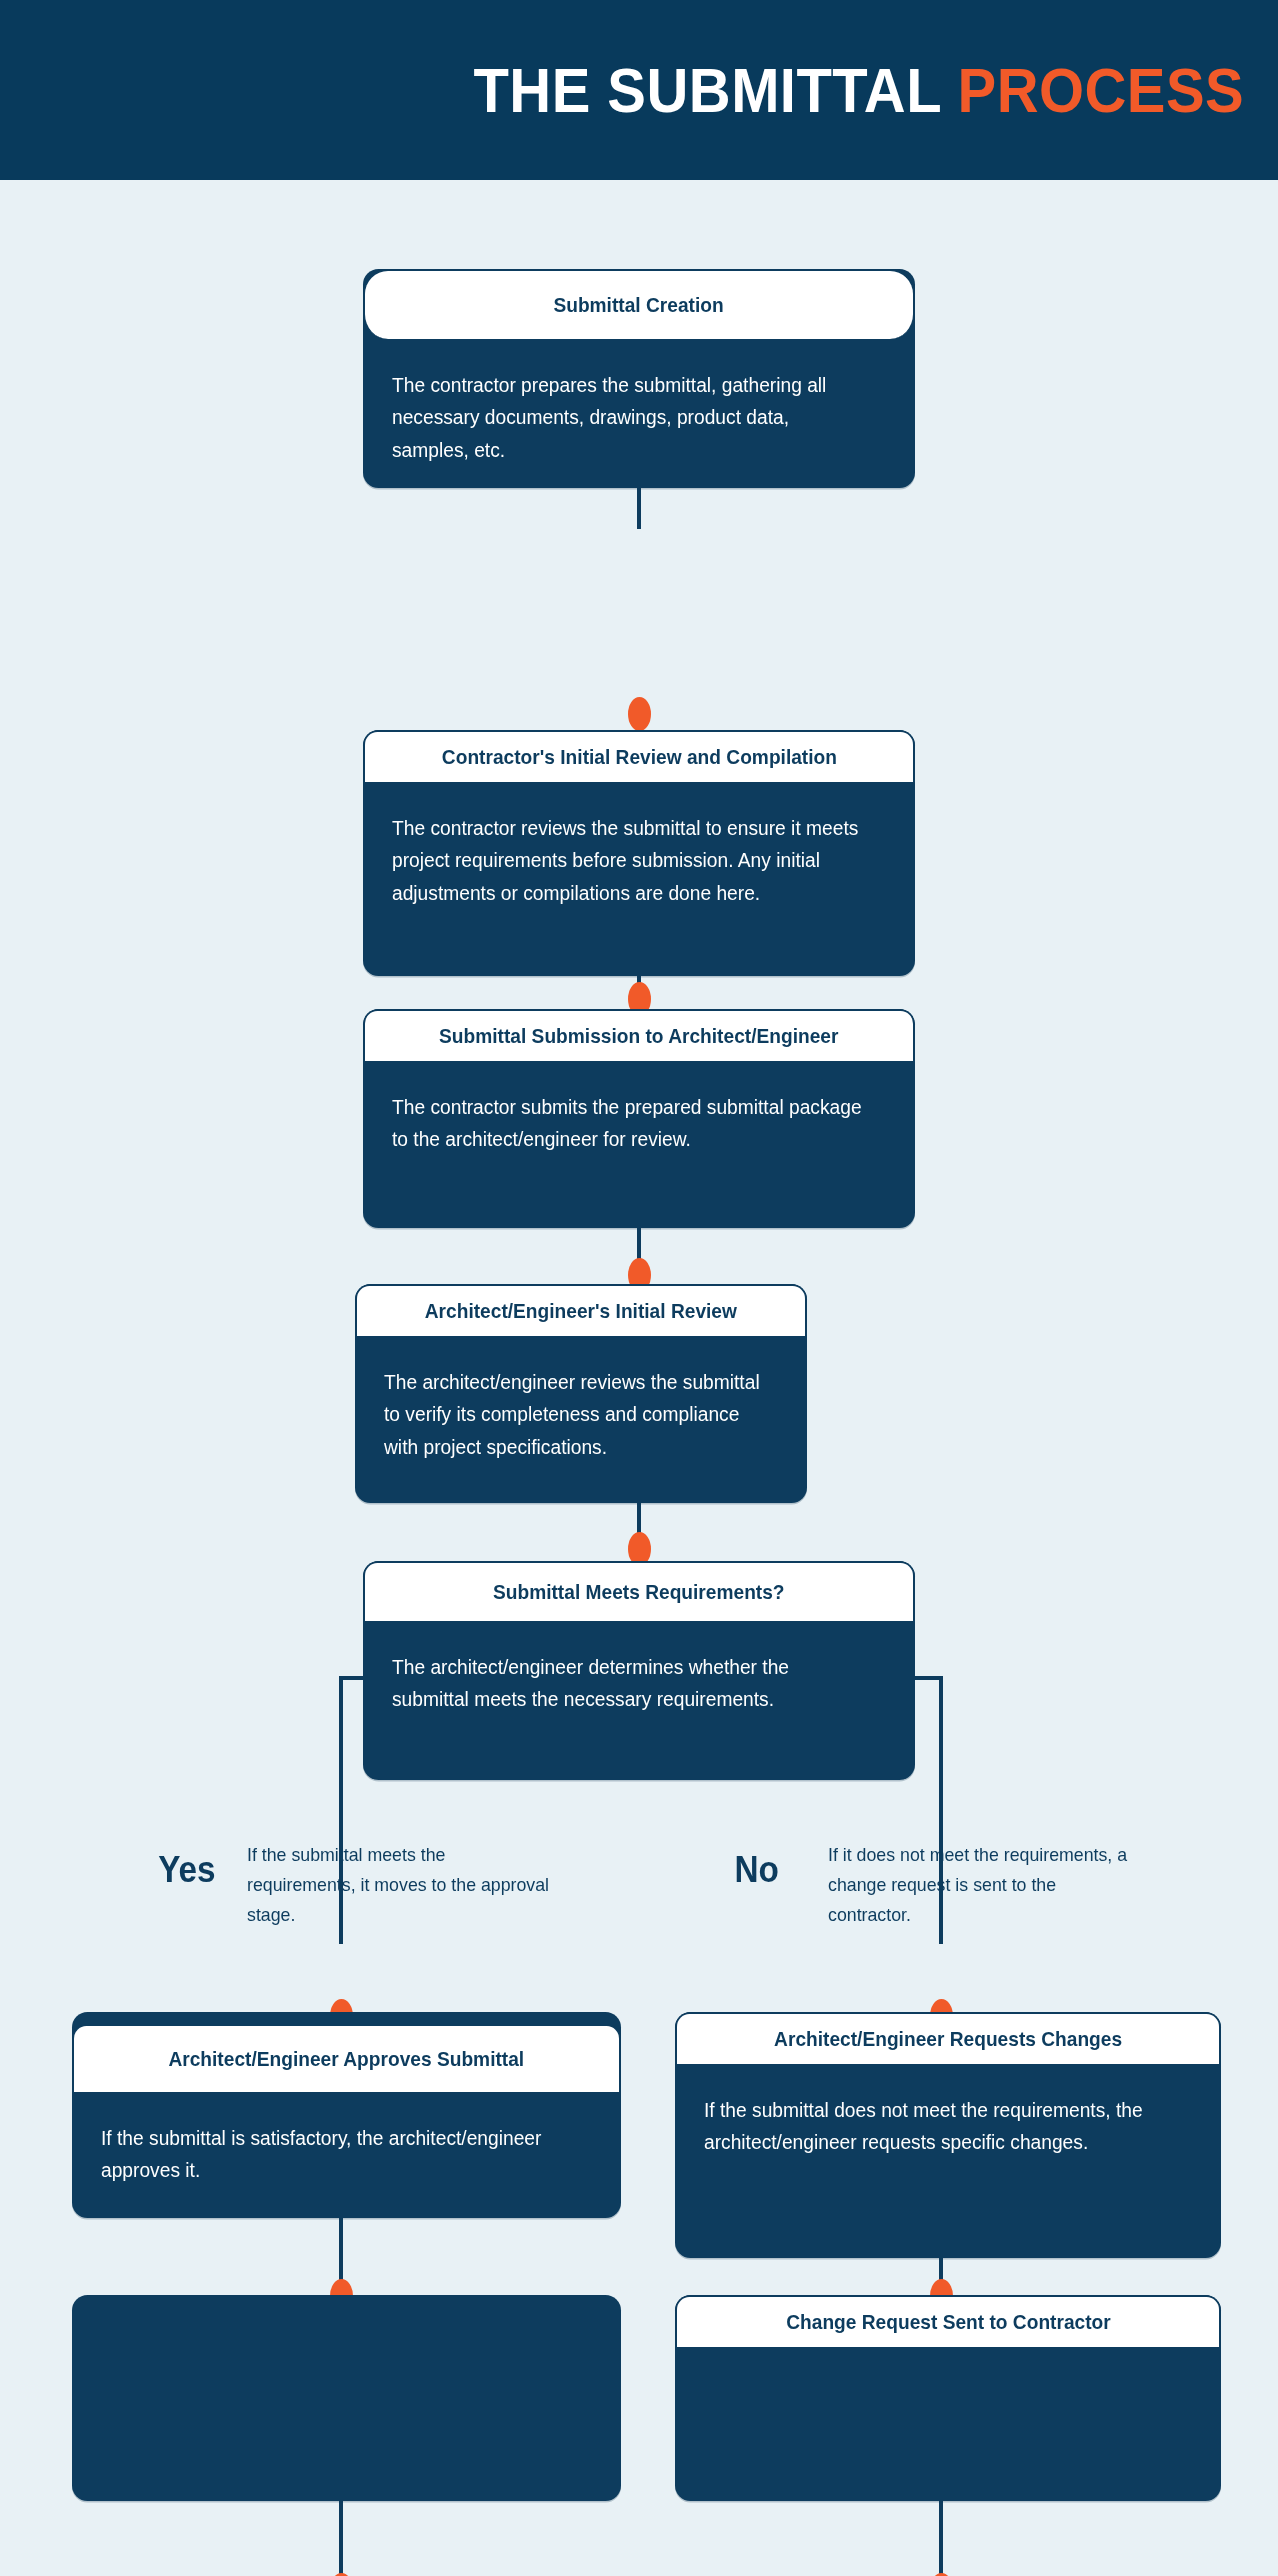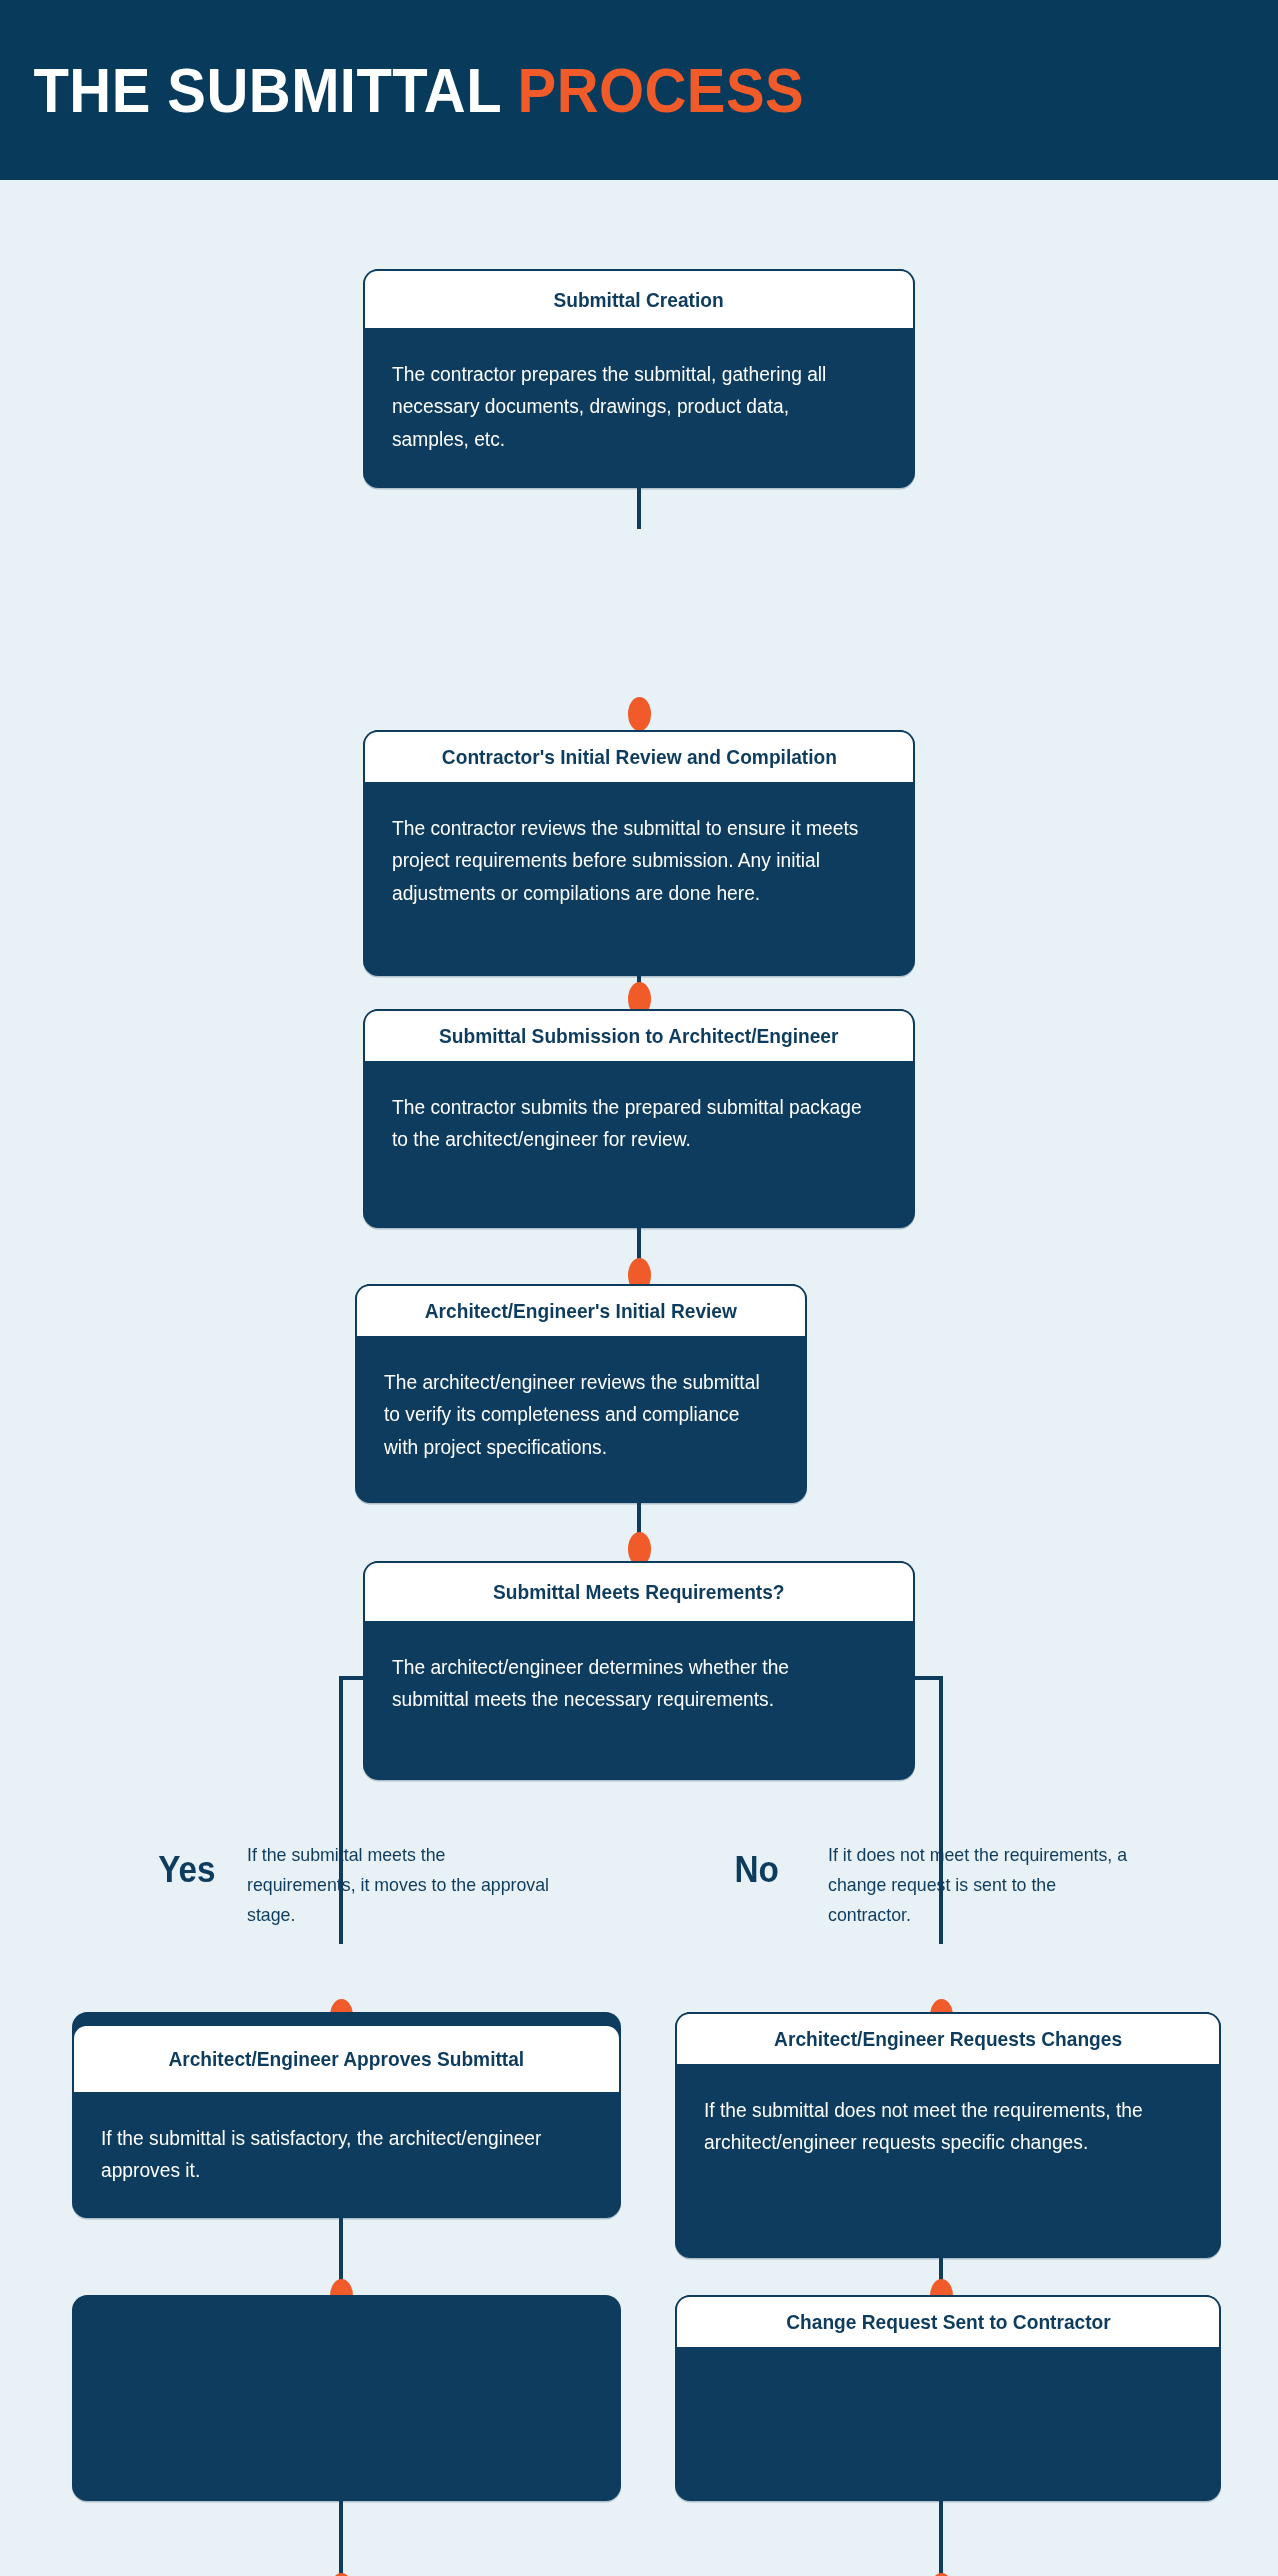--- a/index.html
+++ b/index.html
@@ -12,21 +12,21 @@
     position: relative;
     overflow: hidden;
   }
 
   
   .header {
     height: 180px;
     background: #083a5c;
     display: flex;
     align-items: center;
-    justify-content: flex-start;
+    justify-content: flex-end;
     position: relative;
   }
   .header-title {
     font-size: 63px;
     font-weight: bold;
     letter-spacing: 0.5px;
     white-space: nowrap;
     transform: scaleX(0.92);
   }
   .title-white { color: #ffffff; }
@@ -121,21 +121,21 @@
 
 <div class="header">
   <div class="header-title">
     <span class="title-white">THE SUBMITTAL </span><span class="title-orange">PROCESS</span>
   </div>
 </div>
 
 <div class="canvas">
 
   <div class="node" style="left:363px; top:89px; width:552px; height:219px;">
-    <div class="node-head" style="height:59px;">
+    <div class="node-head" style="height:70px;border-radius:25px;">
       <span>Submittal Creation</span>
     </div>
     <div class="node-body">
       <span>The contractor prepares the submittal, gathering all necessary documents, drawings, product data, samples, etc.</span>
     </div>
   </div>
 
   <div class="vline" style="left:637px; top:308px; height:41px;"></div>
   <div class="dot" style="left:628px; top:517px;"></div>
 

